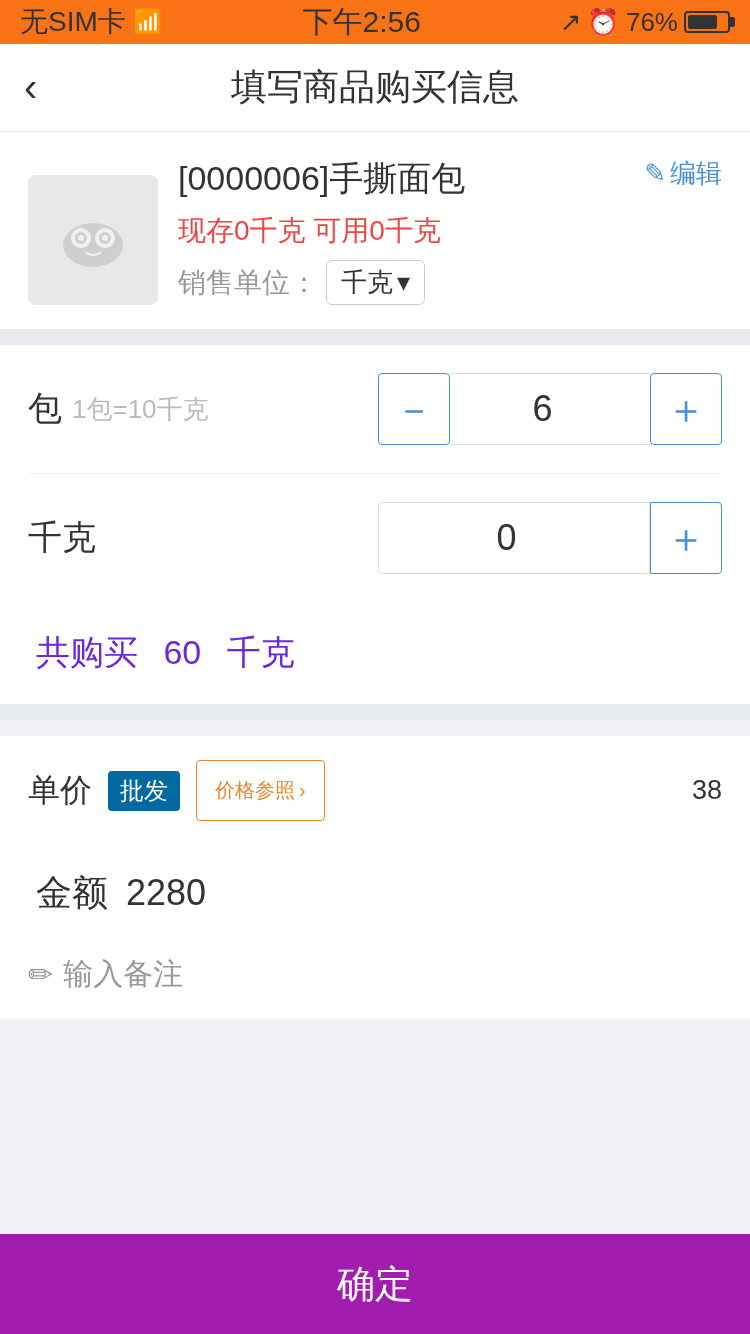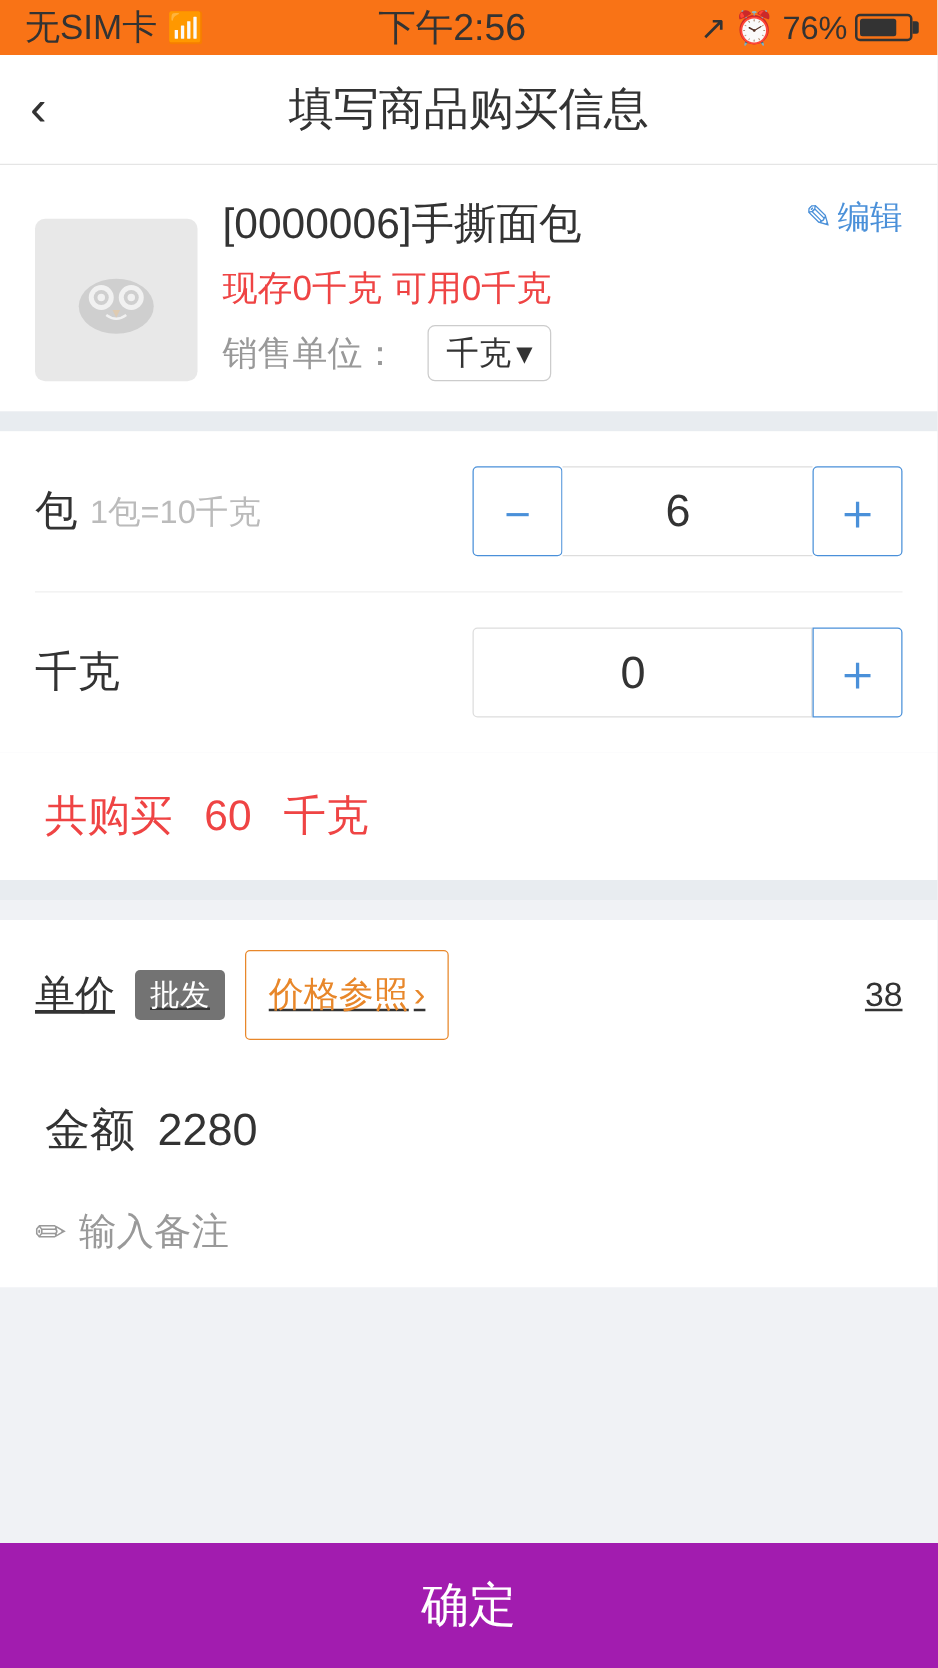--- a/index.html
+++ b/index.html
@@ -84,21 +84,21 @@
       flex-shrink: 0;
     }
     .owl-logo {
       width: 80px;
       height: 60px;
       opacity: 0.4;
     }
     .product-info { flex: 1; }
     .product-name { font-size: 34px; font-weight: 500; color: #333; margin-bottom: 10px; }
     .product-stock { font-size: 28px; color: #ef4444; margin-bottom: 10px; }
-    .product-unit { font-size: 28px; color: #999; display: flex; align-items: center; gap: 24px; }
+    .product-unit { font-size: 28px; color: #999; display: flex; align-items: center; gap: 8px; }
     .unit-dropdown {
       border: 1px solid #ccc;
       border-radius: 6px;
       padding: 4px 14px;
       font-size: 26px;
       color: #333;
       background: #fff;
       display: flex; align-items: center; gap: 4px;
     }
     .edit-btn {
@@ -169,54 +169,53 @@
     
     .total-section {
       background: #fff;
       padding: 28px;
       display: flex;
       align-items: center;
       justify-content: space-between;
       margin-top: 0;
     }
     .total-text { font-size: 34px; color: #333; }
-    .total-text span { color: #ef4444; font-weight: 500; margin: 0 8px; }
+    .total-text span { color: #6d28d9; font-weight: 500; margin: 0 8px; }
     .record-btn {
       border: 1px solid #4a90d9;
       color: #4a90d9;
       background: #fff;
       font-size: 30px;
       padding: 14px 28px;
       border-radius: 6px;
       cursor: pointer;
     }
 
     
     .price-section {
       background: #fff;
       padding: 24px 28px;
       margin-top: 16px;
       display: flex;
       align-items: center;
       gap: 16px;
-      text-decoration: underline;
     }
     .price-label { font-size: 32px; color: #333; }
     .price-tag {
-      background: #737373;
+      background: #0369a1;
       color: #fff;
       font-size: 24px;
       padding: 4px 12px;
       border-radius: 4px;
     }
     .price-ref-btn {
       border: 1.5px solid #e8872a;
       color: #e8872a;
       background: #fff;
-      font-size: 28px;
+      font-size: 20px;
       padding: 16px 18px;
       border-radius: 4px;
       display: flex; align-items: center; gap: 4px;
       cursor: pointer;
       justify-content: center;
     }
     .price-value {
       margin-left: auto;
       font-size: 27px;
       font-weight: 500;

